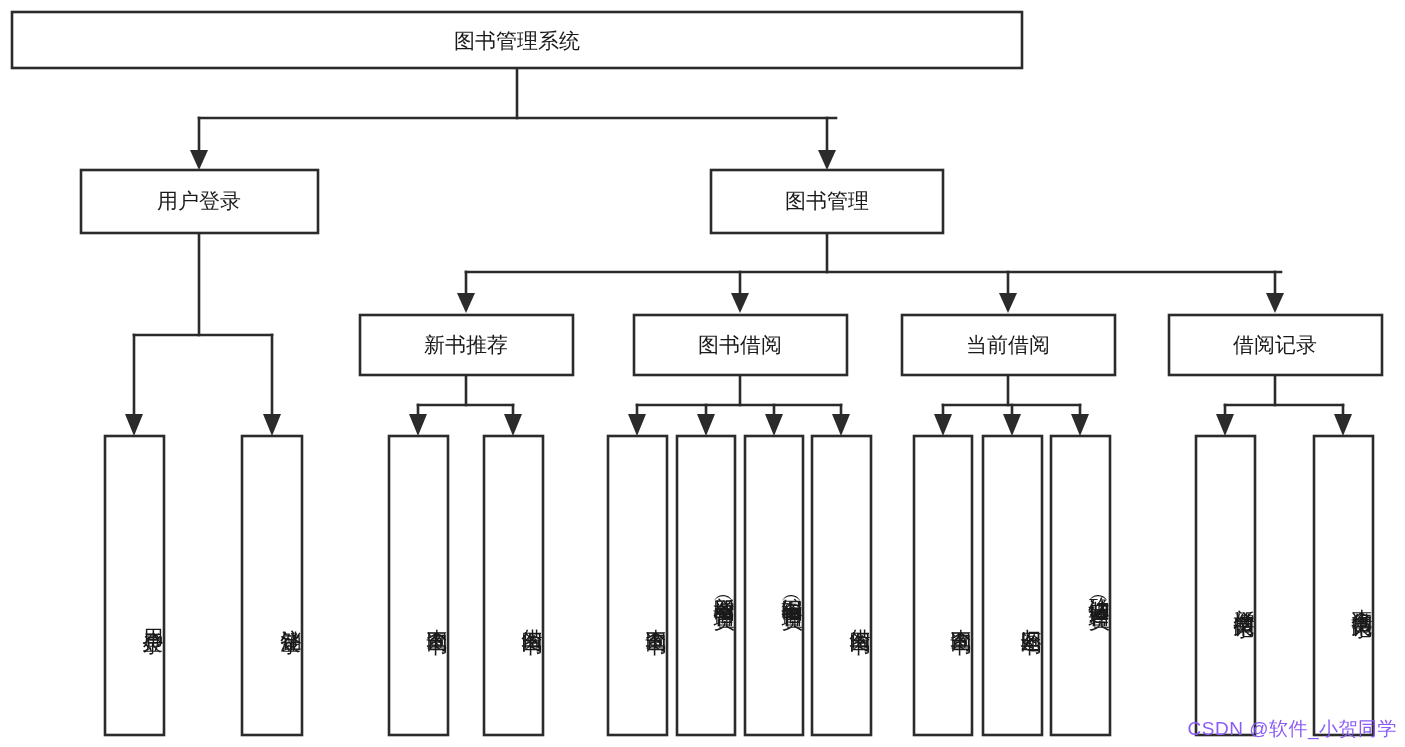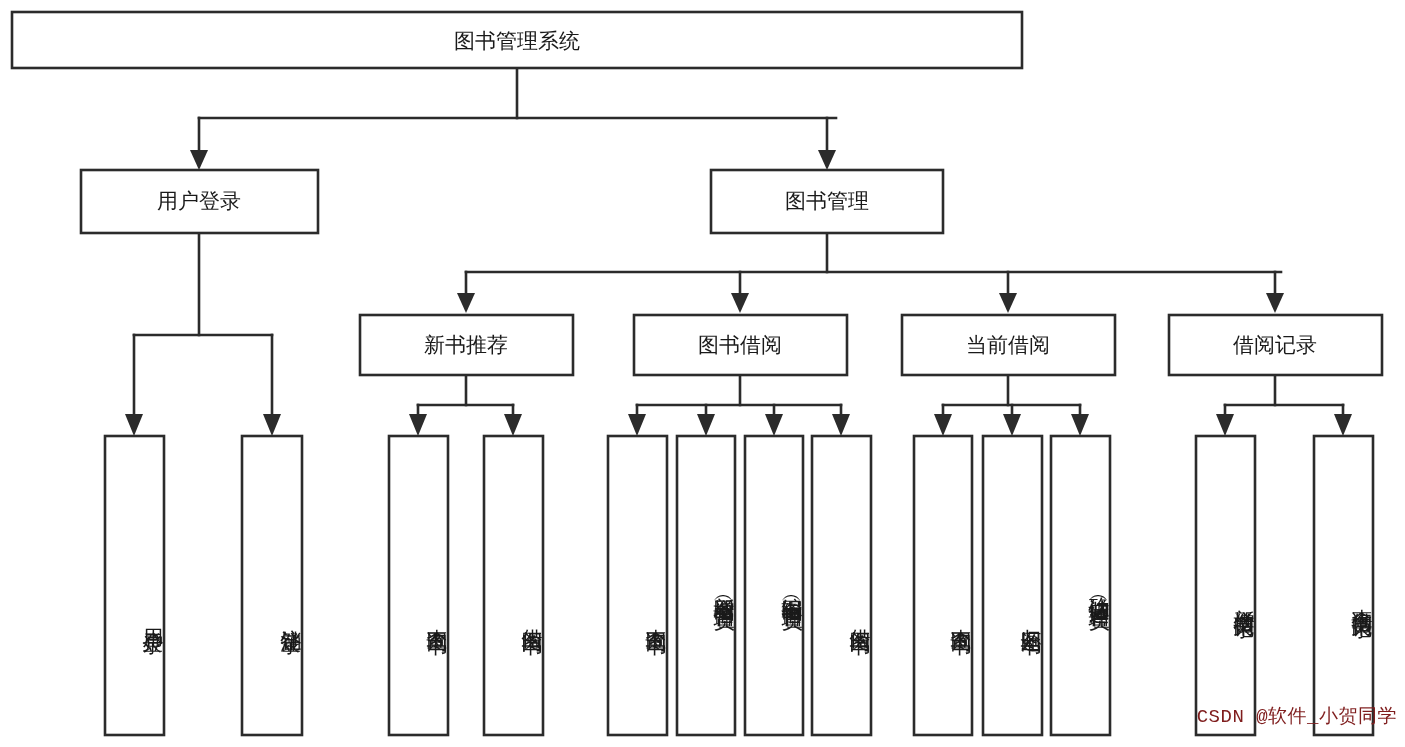--- a/index.html
+++ b/index.html
@@ -60,24 +60,24 @@
     letter-spacing: 2px;
     display: flex;
     align-items: flex-start;
     justify-content: center;
     text-align: center;
     pointer-events: none;
   }
   .watermark {
     position: absolute;
     right: 8px;
-    bottom: 16px;
-    font-family: Liberation Mono, monospace;
+    bottom: 3px;
+    font-family: Liberation Sans, sans-serif;
     font-size: 19px;
-    color: #7f1d1d;
+    color: #8b5cf6;
     letter-spacing: 0.5px;
     white-space: nowrap;
   }
 </style>
 </head>
 <body>
 
 <div id="diagram-root">
 
   <svg id="diagram-svg" viewBox="0 0 1405 747">

